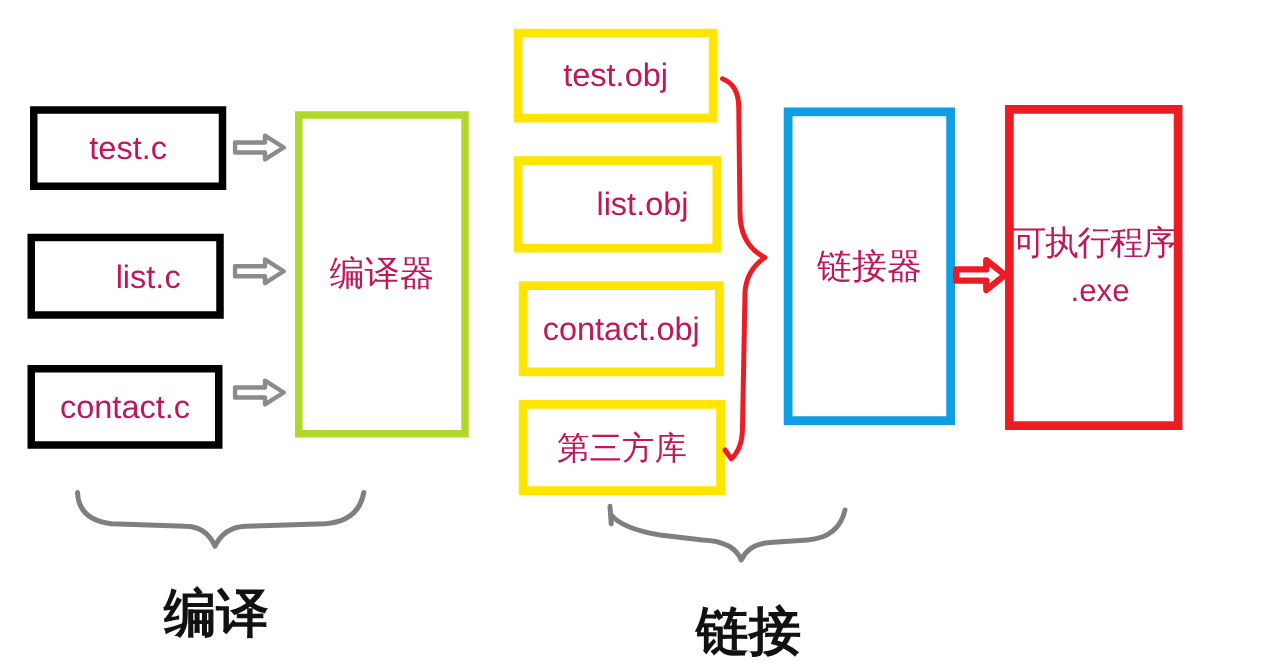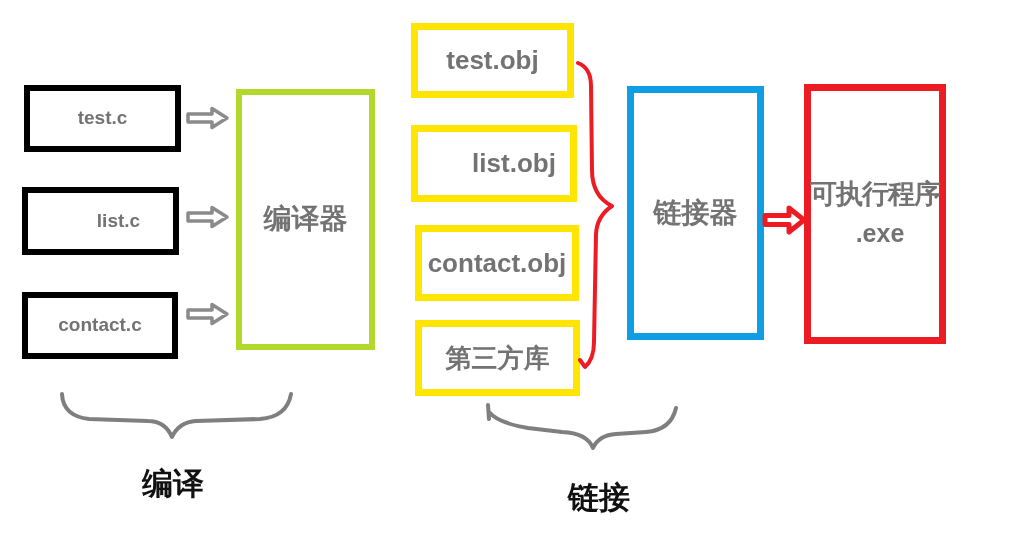--- a/index.html
+++ b/index.html
@@ -16,32 +16,32 @@
 
   .box {
     position: absolute;
     background: #ffffff;
     display: flex;
     align-items: center;
     justify-content: center;
     text-align: center;
   }
   .box span {
-    color: #737373;
-    font-weight: bold;
+    color: #be185d;
+    font-weight: normal;
     line-height: 1.1;
     white-space: nowrap;
   }
 
   
   .black-box { border: 6px solid #000000; }
   .box-test-c    { left: 24px; top: 85px;  width: 157px; height: 67px; }
   .box-list-c    { left: 22px; top: 187px; width: 157px; height: 68px; padding-left: 36px; }
   .box-contact-c { left: 22px; top: 292px; width: 156px; height: 67px; }
-  .black-box span { font-size: 19px; }
+  .black-box span { font-size: 26px; }
 
   
   .green-box {
     border: 6px solid #b1d82a;
     left: 236px; top: 89px; width: 139px; height: 261px;
   }
   .green-box span { font-size: 28px; }
 
   
   .yellow-box { border: 7px solid #ffe500; }
@@ -78,21 +78,21 @@
     position: absolute;
     left: 0; top: 0;
     width: 1009px; height: 535px;
     pointer-events: none;
   }
 
   .stage-label {
     position: absolute;
     color: #111111;
     font-weight: bold;
-    font-size: 31px;
+    font-size: 42px;
     width: 120px;
     text-align: center;
   }
   .label-compile { left: 113px; top: 463px; }
   .label-link    { left: 539px; top: 477px; }
 </style>
 </head>
 <body>
 
 <div class="canvas">

